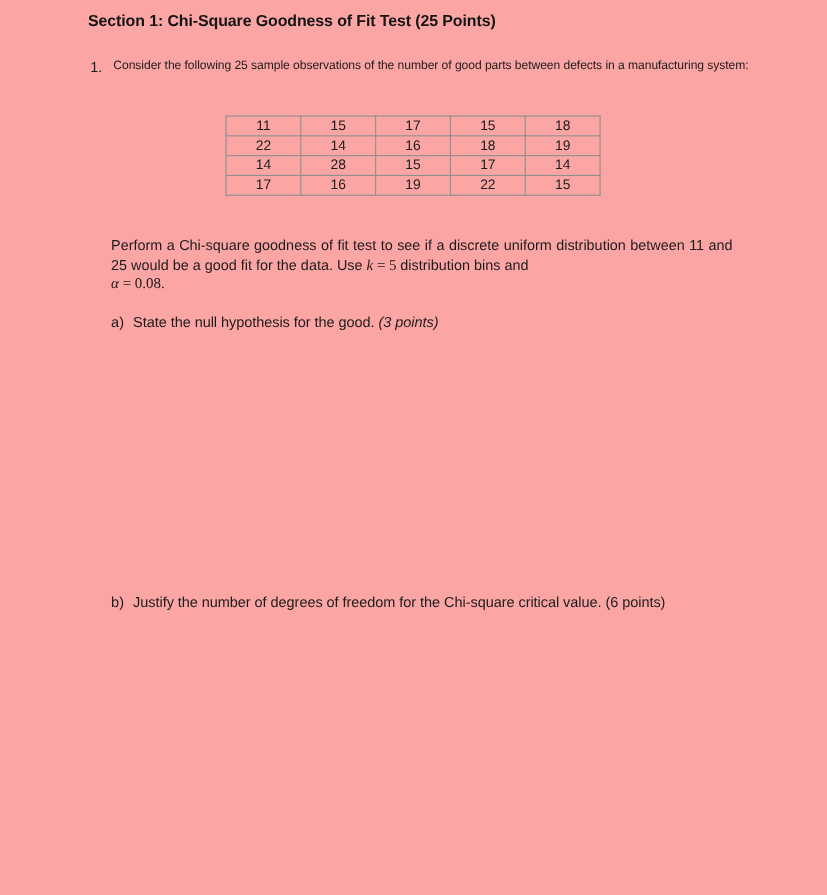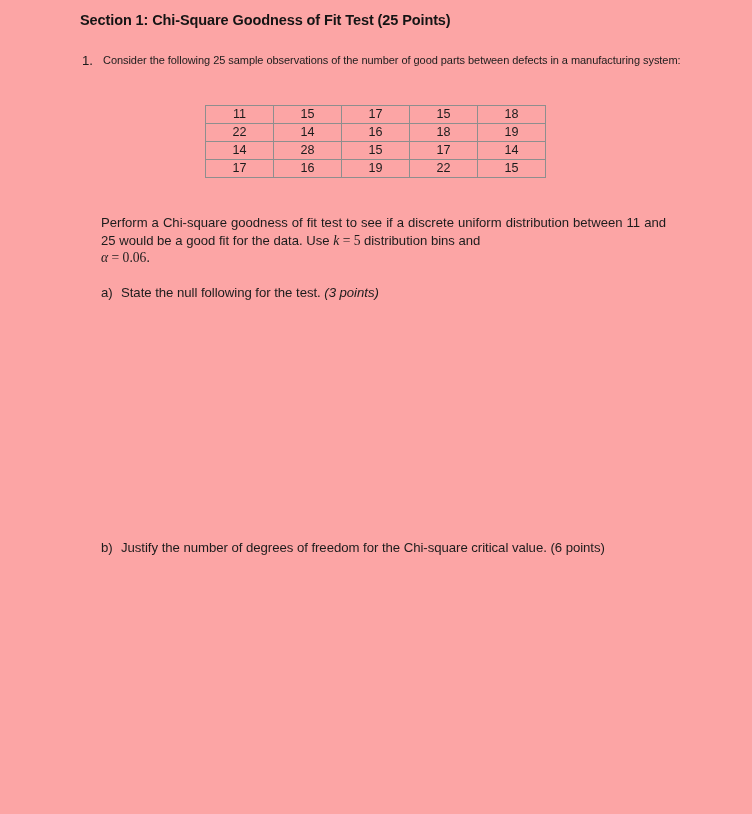--- a/index.html
+++ b/index.html
@@ -186,25 +186,25 @@
           <td>17</td>
           <td>16</td>
           <td>19</td>
           <td>22</td>
           <td>15</td>
         </tr>
       </tbody>
     </table>
   </div>
 
-  <div class="perform-para"><span>Perform a Chi-square goodness of fit test to see if a discrete uniform distribution between 11 and 25 would be a good fit for the data. Use </span><span class="mathvar">k</span><span class="matheq"> = 5 </span><span>distribution bins and</span><span class="last-line"><span class="mathvar">α</span><span class="matheq"> = 0.06.</span></span></div>
+  <div class="perform-para"><span>Perform a Chi-square goodness of fit test to see if a discrete uniform distribution between 11 and 25 would be a good fit for the data. Use </span><span class="mathvar">k</span><span class="matheq"> = 5 </span><span>distribution bins and</span><span class="last-line"><span class="mathvar">α</span><span class="matheq"> = 0.08.</span></span></div>
 
   <div class="subpart subpart-a">
     <div class="sp-marker">a)</div>
-    <div class="sp-text"><span>State the null following for the test. </span><span class="italic-points">(3 points)</span></div>
+    <div class="sp-text"><span>State the null hypothesis for the good. </span><span class="italic-points">(3 points)</span></div>
   </div>
 
   <div class="subpart subpart-b">
     <div class="sp-marker">b)</div>
     <div class="sp-text">Justify the number of degrees of freedom for the Chi-square critical value. (6 points)</div>
   </div>
 
 </div>
 
 </body></html>

